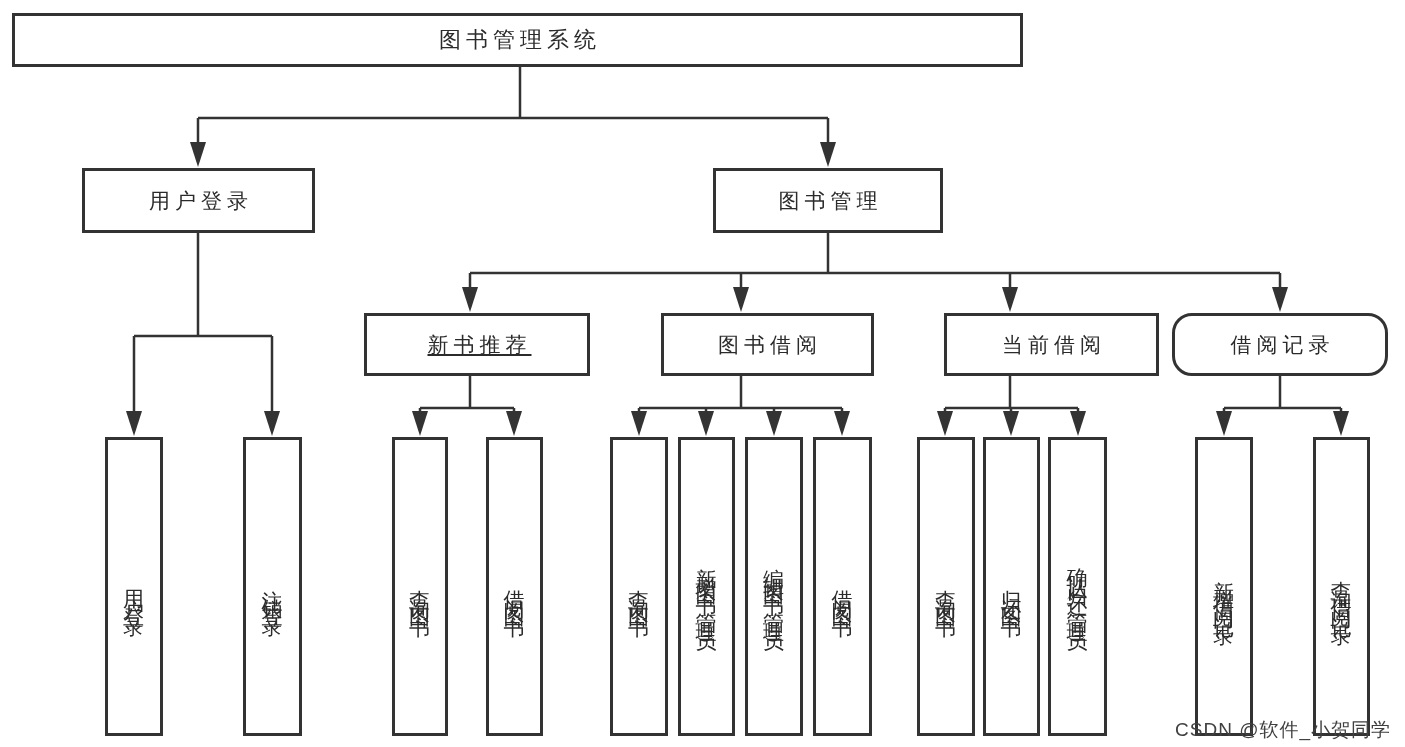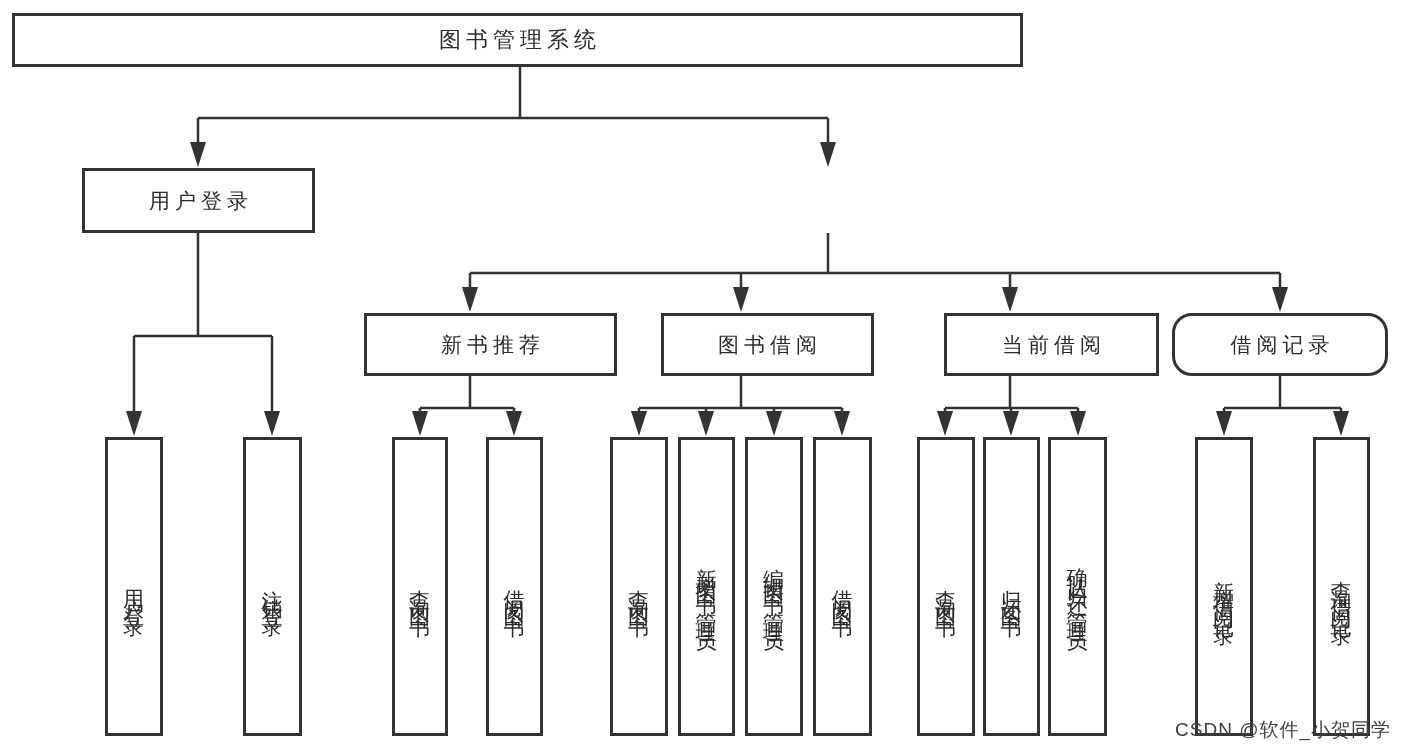--- a/index.html
+++ b/index.html
@@ -92,22 +92,23 @@
       <polygon points="1003,411 1019,411 1011,436"></polygon>
       <polygon points="1070,411 1086,411 1078,436"></polygon>
       <polygon points="1216,411 1232,411 1224,436"></polygon>
       <polygon points="1333,411 1349,411 1341,436"></polygon>
     </g>
   </svg>
 
   <div class="box root-label" style="left:12px; top:13px; width:1011px; height:54px;">图书管理系统</div>
 
   <div class="box h-label" style="left:82px; top:168px; width:233px; height:65px;">用户登录</div>
+  <div class="box h-label" style="left:713px; top:168px; width:230px; height:65px;">图书管理</div>
 
-  <div class="box h-label" style="left:364px; top:313px; width:253px; height:63px;">新书推荐</div>
+  <div class="box h-label" style="left:364px; top:313px; width:226px; height:63px;text-decoration:underline;">新书推荐</div>
   <div class="box h-label" style="left:661px; top:313px; width:213px; height:63px;">图书借阅</div>
   <div class="box h-label" style="left:944px; top:313px; width:215px; height:63px;">当前借阅</div>
   <div class="box h-label" style="left:1172px; top:313px; width:216px; height:63px;border-radius:20px;">借阅记录</div>
 
   <div class="box leaf" style="left:105px; top:437px; width:58px; height:299px;">
     <span>用户登录</span>
   </div>
   <div class="box leaf" style="left:243px; top:437px; width:59px; height:299px;">
     <span>注销登录</span>
   </div>

